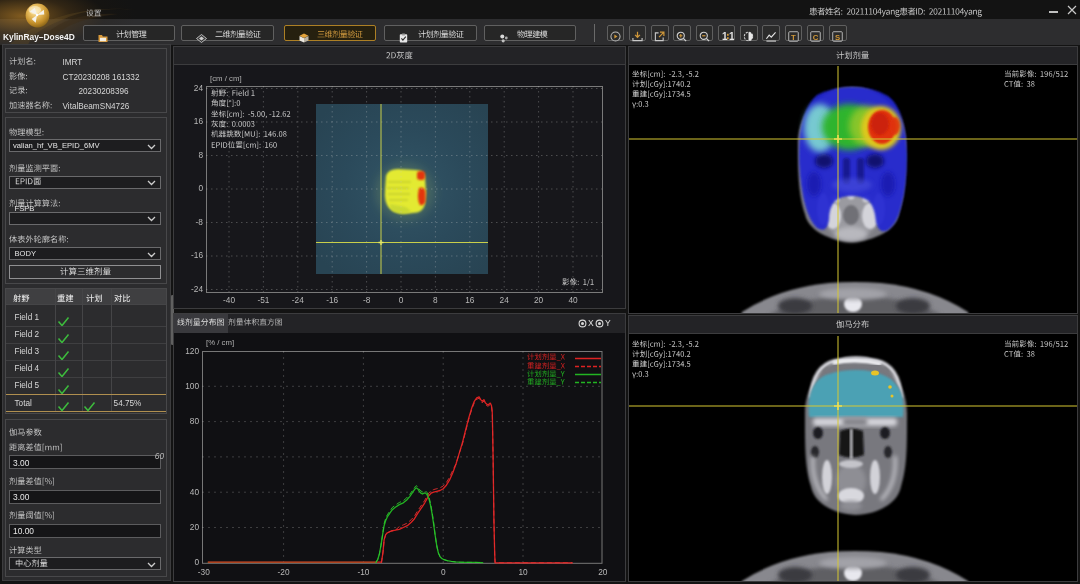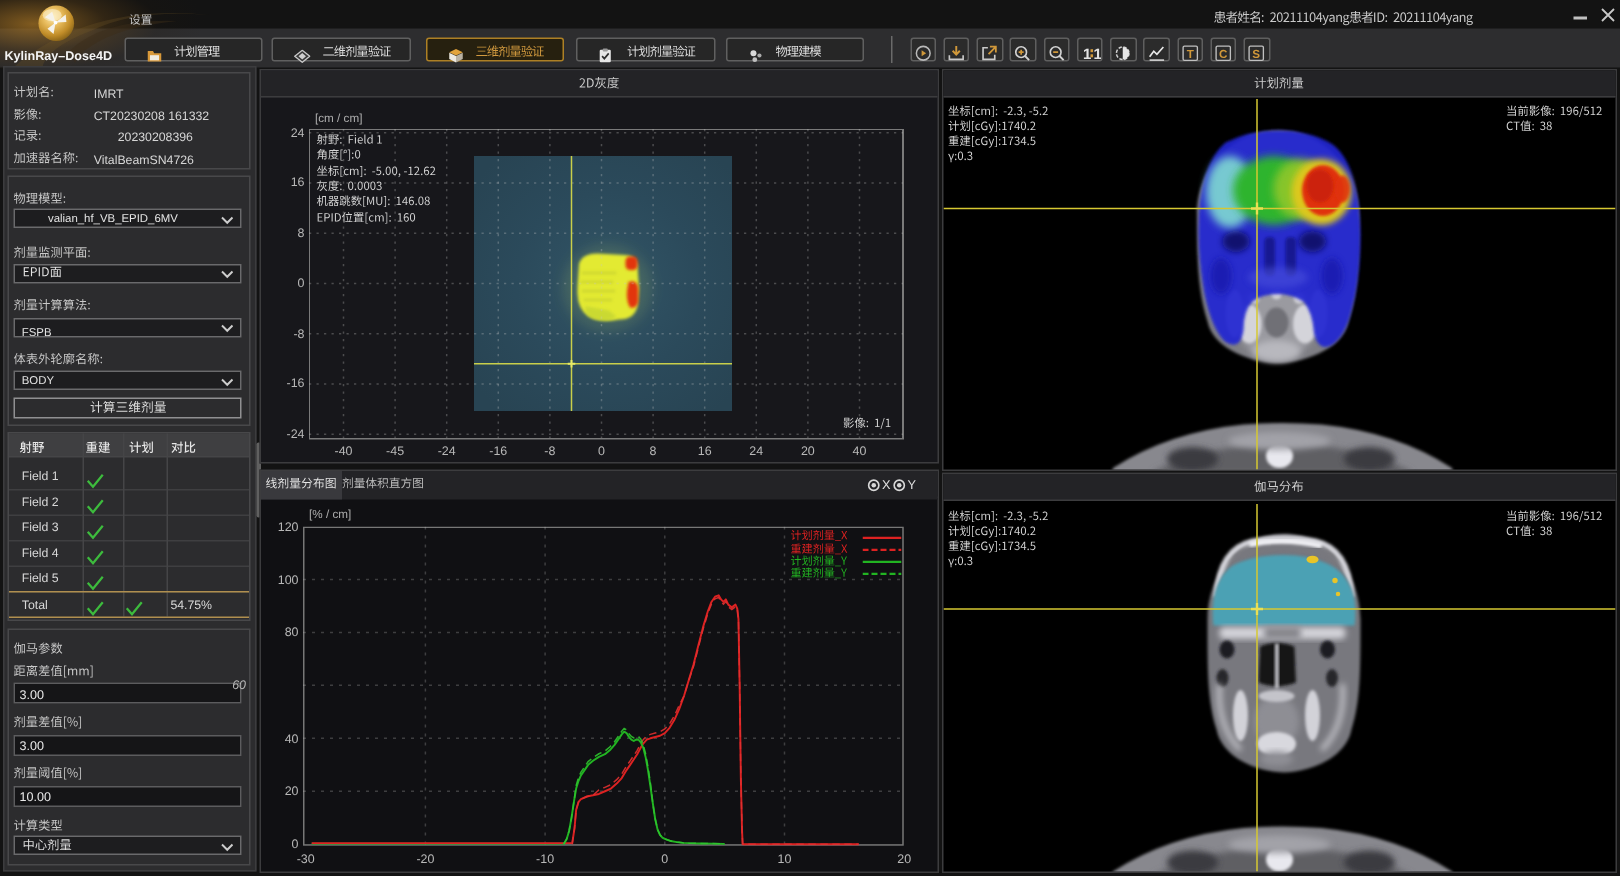--- a/index.html
+++ b/index.html
@@ -254,21 +254,21 @@
 <div class="ab" style="left:9px;top:127.5px">
     <svg class="t" width="35" height="12" viewBox="0 0 35 12">
       <path transform="translate(0.0,7.2) scale(0.008200,-0.008200)" d="M534 840C501 688 441 545 357 454C374 444 403 423 415 411C459 462 497 528 530 602H616C570 441 481 273 375 189C395 178 419 160 434 145C544 241 635 429 681 602H763C711 349 603 100 438 -18C459 -28 486 -48 501 -63C667 69 778 338 829 602H876C856 203 834 54 802 18C791 5 781 2 764 2C745 2 705 3 660 7C672 -14 679 -46 681 -68C725 -71 768 -71 795 -68C825 -64 845 -56 865 -28C905 21 927 178 949 634C950 644 951 672 951 672H558C575 721 591 774 603 827ZM98 782C86 659 66 532 29 448C45 441 74 423 86 414C103 455 118 507 130 563H222V337C152 317 86 298 35 285L55 213L222 265V-80H292V287L418 327L408 393L292 358V563H395V635H292V839H222V635H144C151 680 158 726 163 772Z" fill="#c9c9c9"></path>
       <path transform="translate(8.2,7.2) scale(0.008200,-0.008200)" d="M476 540H629V411H476ZM694 540H847V411H694ZM476 728H629V601H476ZM694 728H847V601H694ZM318 22V-47H967V22H700V160H933V228H700V346H919V794H407V346H623V228H395V160H623V22ZM35 100 54 24C142 53 257 92 365 128L352 201L242 164V413H343V483H242V702H358V772H46V702H170V483H56V413H170V141C119 125 73 111 35 100Z" fill="#c9c9c9"></path>
       <path transform="translate(16.4,7.2) scale(0.008200,-0.008200)" d="M472 417H820V345H472ZM472 542H820V472H472ZM732 840V757H578V840H507V757H360V693H507V618H578V693H732V618H805V693H945V757H805V840ZM402 599V289H606C602 259 598 232 591 206H340V142H569C531 65 459 12 312 -20C326 -35 345 -63 352 -80C526 -38 607 34 647 140C697 30 790 -45 920 -80C930 -61 950 -33 966 -18C853 6 767 61 719 142H943V206H666C671 232 676 260 679 289H893V599ZM175 840V647H50V577H175V576C148 440 90 281 32 197C45 179 63 146 72 124C110 183 146 274 175 372V-79H247V436C274 383 305 319 318 286L366 340C349 371 273 496 247 535V577H350V647H247V840Z" fill="#c9c9c9"></path>
       <path transform="translate(24.6,7.2) scale(0.008200,-0.008200)" d="M635 783V448H704V783ZM822 834V387C822 374 818 370 802 369C787 368 737 368 680 370C691 350 701 321 705 301C776 301 825 302 855 314C885 325 893 344 893 386V834ZM388 733V595H264V601V733ZM67 595V528H189C178 461 145 393 59 340C73 330 98 302 108 288C210 351 248 441 259 528H388V313H459V528H573V595H459V733H552V799H100V733H195V602V595ZM467 332V221H151V152H467V25H47V-45H952V25H544V152H848V221H544V332Z" fill="#c9c9c9"></path>
       <path transform="translate(32.8,7.2) scale(0.008200,-0.008200)" d="M139 390C175 390 205 418 205 460C205 501 175 530 139 530C102 530 73 501 73 460C73 418 102 390 139 390ZM139 -13C175 -13 205 15 205 56C205 98 175 126 139 126C102 126 73 98 73 56C73 15 102 -13 139 -13Z" fill="#c9c9c9"></path>
     </svg>
   </div>
 <div class="ab" style="left:9px;top:139px;width:152px;height:13px;background:#1d1d1f;border:1px solid #6a6a6c"></div>
-<div class="ab lt" style="left:32px;top:142px;font-size:7.6px;color:#e4e4e4;text-align:center;">valian_hf_VB_EPID_6MV</div>
+<div class="ab lt" style="left:13px;top:142px;font-size:7.6px;color:#e4e4e4;text-align:center;">valian_hf_VB_EPID_6MV</div>
 <svg class="ab" style="left:147px;top:143.5px" width="9" height="6">
     <path d="M1 1 L4.5 4.5 L8 1" stroke="#cdcdcd" stroke-width="1.3" fill="none"></path>
   </svg>
 <div class="ab" style="left:9px;top:163.5px">
     <svg class="t" width="51" height="12" viewBox="0 0 51 12">
       <path transform="translate(0.0,7.2) scale(0.008200,-0.008200)" d="M665 706V198H733V706ZM850 832V18C850 1 844 -4 826 -5C809 -5 752 -6 688 -4C698 -24 709 -54 712 -74C797 -75 847 -73 877 -61C905 -49 918 -27 918 19V832ZM428 342V-76H496V342ZM188 342V232C188 150 172 48 36 -27C51 -38 73 -62 83 -76C234 8 256 131 256 230V342ZM264 821C284 792 306 756 321 724H62V657H442C422 607 392 564 355 529C293 562 229 594 172 621L131 570C184 545 242 516 299 485C229 437 140 406 38 384C51 369 71 339 78 323C188 352 285 392 363 450C440 407 511 363 561 329L602 386C554 416 488 455 415 496C459 540 494 593 518 657H612V724H400C385 759 356 807 328 842Z" fill="#c9c9c9"></path>
       <path transform="translate(8.2,7.2) scale(0.008200,-0.008200)" d="M250 665H747V610H250ZM250 763H747V709H250ZM177 808V565H822V808ZM52 522V465H949V522ZM230 273H462V215H230ZM535 273H777V215H535ZM230 373H462V317H230ZM535 373H777V317H535ZM47 3V-55H955V3H535V61H873V114H535V169H851V420H159V169H462V114H131V61H462V3Z" fill="#c9c9c9"></path>
       <path transform="translate(16.4,7.2) scale(0.008200,-0.008200)" d="M634 521C705 471 793 400 834 353L894 399C850 445 762 514 691 561ZM317 837V361H392V837ZM121 803V393H194V803ZM616 838C580 691 515 551 429 463C447 452 479 429 491 418C541 474 585 548 622 631H944V699H650C665 739 678 781 689 824ZM160 301V15H46V-53H957V15H849V301ZM230 15V236H364V15ZM434 15V236H570V15ZM639 15V236H776V15Z" fill="#c9c9c9"></path>
       <path transform="translate(24.6,7.2) scale(0.008200,-0.008200)" d="M486 92C537 42 596 -28 624 -73L673 -39C644 4 584 72 533 121ZM312 782V154H371V724H588V157H649V782ZM867 827V7C867 -8 861 -13 847 -13C833 -14 786 -14 733 -13C742 -31 752 -60 755 -76C825 -77 868 -75 894 -64C919 -53 929 -34 929 7V827ZM730 750V151H790V750ZM446 653V299C446 178 426 53 259 -32C270 -41 289 -66 296 -78C476 13 504 164 504 298V653ZM81 776C137 745 209 697 243 665L289 726C253 756 180 800 126 829ZM38 506C93 475 166 430 202 400L247 460C209 489 135 532 81 560ZM58 -27 126 -67C168 25 218 148 254 253L194 292C154 180 98 50 58 -27Z" fill="#c9c9c9"></path>
       <path transform="translate(32.8,7.2) scale(0.008200,-0.008200)" d="M174 630C213 556 252 459 266 399L337 424C323 482 282 578 242 650ZM755 655C730 582 684 480 646 417L711 396C750 456 797 552 834 633ZM52 348V273H459V-79H537V273H949V348H537V698H893V773H105V698H459V348Z" fill="#c9c9c9"></path>
@@ -294,21 +294,21 @@
       <path transform="translate(0.0,7.2) scale(0.008200,-0.008200)" d="M665 706V198H733V706ZM850 832V18C850 1 844 -4 826 -5C809 -5 752 -6 688 -4C698 -24 709 -54 712 -74C797 -75 847 -73 877 -61C905 -49 918 -27 918 19V832ZM428 342V-76H496V342ZM188 342V232C188 150 172 48 36 -27C51 -38 73 -62 83 -76C234 8 256 131 256 230V342ZM264 821C284 792 306 756 321 724H62V657H442C422 607 392 564 355 529C293 562 229 594 172 621L131 570C184 545 242 516 299 485C229 437 140 406 38 384C51 369 71 339 78 323C188 352 285 392 363 450C440 407 511 363 561 329L602 386C554 416 488 455 415 496C459 540 494 593 518 657H612V724H400C385 759 356 807 328 842Z" fill="#c9c9c9"></path>
       <path transform="translate(8.2,7.2) scale(0.008200,-0.008200)" d="M250 665H747V610H250ZM250 763H747V709H250ZM177 808V565H822V808ZM52 522V465H949V522ZM230 273H462V215H230ZM535 273H777V215H535ZM230 373H462V317H230ZM535 373H777V317H535ZM47 3V-55H955V3H535V61H873V114H535V169H851V420H159V169H462V114H131V61H462V3Z" fill="#c9c9c9"></path>
       <path transform="translate(16.4,7.2) scale(0.008200,-0.008200)" d="M137 775C193 728 263 660 295 617L346 673C312 714 241 778 186 823ZM46 526V452H205V93C205 50 174 20 155 8C169 -7 189 -41 196 -61C212 -40 240 -18 429 116C421 130 409 162 404 182L281 98V526ZM626 837V508H372V431H626V-80H705V431H959V508H705V837Z" fill="#c9c9c9"></path>
       <path transform="translate(24.6,7.2) scale(0.008200,-0.008200)" d="M252 457H764V398H252ZM252 350H764V290H252ZM252 562H764V505H252ZM576 845C548 768 497 695 436 647C453 640 482 624 497 613H296L353 634C346 653 331 680 315 704H487V766H223C234 786 244 806 253 826L183 845C151 767 96 689 35 638C52 628 82 608 96 596C127 625 158 663 185 704H237C257 674 277 637 287 613H177V239H311V174L310 152H56V90H286C258 48 198 6 72 -25C88 -39 109 -65 119 -81C279 -35 346 28 372 90H642V-78H719V90H948V152H719V239H842V613H742L796 638C786 657 768 681 748 704H940V766H620C631 786 640 807 648 828ZM642 152H386L387 172V239H642ZM505 613C532 638 559 669 583 704H663C690 675 718 639 731 613Z" fill="#c9c9c9"></path>
       <path transform="translate(32.8,7.2) scale(0.008200,-0.008200)" d="M252 457H764V398H252ZM252 350H764V290H252ZM252 562H764V505H252ZM576 845C548 768 497 695 436 647C453 640 482 624 497 613H296L353 634C346 653 331 680 315 704H487V766H223C234 786 244 806 253 826L183 845C151 767 96 689 35 638C52 628 82 608 96 596C127 625 158 663 185 704H237C257 674 277 637 287 613H177V239H311V174L310 152H56V90H286C258 48 198 6 72 -25C88 -39 109 -65 119 -81C279 -35 346 28 372 90H642V-78H719V90H948V152H719V239H842V613H742L796 638C786 657 768 681 748 704H940V766H620C631 786 640 807 648 828ZM642 152H386L387 172V239H642ZM505 613C532 638 559 669 583 704H663C690 675 718 639 731 613Z" fill="#c9c9c9"></path>
       <path transform="translate(41.0,7.2) scale(0.008200,-0.008200)" d="M95 775C162 745 244 697 285 662L328 725C286 758 202 803 137 829ZM42 503C107 475 187 428 227 395L269 457C228 490 146 533 83 559ZM76 -16 139 -67C198 26 268 151 321 257L266 306C208 193 129 61 76 -16ZM386 -45C413 -33 455 -26 829 21C849 -16 865 -51 875 -79L941 -45C911 33 835 152 764 240L704 211C734 172 765 127 793 82L476 47C538 131 601 238 653 345H937V416H673V597H896V668H673V840H598V668H383V597H598V416H339V345H563C513 232 446 125 424 95C399 58 380 35 360 30C369 9 382 -29 386 -45Z" fill="#c9c9c9"></path>
       <path transform="translate(49.2,7.2) scale(0.008200,-0.008200)" d="M139 390C175 390 205 418 205 460C205 501 175 530 139 530C102 530 73 501 73 460C73 418 102 390 139 390ZM139 -13C175 -13 205 15 205 56C205 98 175 126 139 126C102 126 73 98 73 56C73 15 102 -13 139 -13Z" fill="#c9c9c9"></path>
     </svg>
   </div>
 <div class="ab" style="left:9px;top:211.5px;width:152px;height:13px;background:#1d1d1f;border:1px solid #6a6a6c"></div>
-<div class="ab lt" style="left:14.5px;top:218px;font-size:7.6px;color:#e4e4e4;">FSPB</div>
+<div class="ab lt" style="left:14.5px;top:205px;font-size:7.6px;color:#e4e4e4;">FSPB</div>
 <svg class="ab" style="left:147px;top:216.0px" width="9" height="6">
     <path d="M1 1 L4.5 4.5 L8 1" stroke="#cdcdcd" stroke-width="1.3" fill="none"></path>
   </svg>
 <div class="ab" style="left:9px;top:234.5px">
     <svg class="t" width="60" height="12" viewBox="0 0 60 12">
       <path transform="translate(0.0,7.2) scale(0.008200,-0.008200)" d="M251 836C201 685 119 535 30 437C45 420 67 380 74 363C104 397 133 436 160 479V-78H232V605C266 673 296 745 321 816ZM416 175V106H581V-74H654V106H815V175H654V521C716 347 812 179 916 84C930 104 955 130 973 143C865 230 761 398 702 566H954V638H654V837H581V638H298V566H536C474 396 369 226 259 138C276 125 301 99 313 81C419 177 517 342 581 518V175Z" fill="#c9c9c9"></path>
       <path transform="translate(8.2,7.2) scale(0.008200,-0.008200)" d="M252 -79C275 -64 312 -51 591 38C587 54 581 83 579 104L335 31V251C395 292 449 337 492 385C570 175 710 23 917 -46C928 -26 950 3 967 19C868 48 783 97 714 162C777 201 850 253 908 302L846 346C802 303 732 249 672 207C628 259 592 319 566 385H934V450H536V539H858V601H536V686H902V751H536V840H460V751H105V686H460V601H156V539H460V450H65V385H397C302 300 160 223 36 183C52 168 74 140 86 122C142 142 201 170 258 203V55C258 15 236 -2 219 -11C231 -27 247 -61 252 -79Z" fill="#c9c9c9"></path>
       <path transform="translate(16.4,7.2) scale(0.008200,-0.008200)" d="M231 841C195 665 131 500 39 396C57 385 89 361 103 348C159 418 207 511 245 616H436C419 510 393 418 358 339C315 375 256 418 208 448L163 398C217 362 282 312 325 272C253 141 156 50 38 -10C58 -23 88 -53 101 -72C315 45 472 279 525 674L473 690L458 687H269C283 732 295 779 306 827ZM611 840V-79H689V467C769 400 859 315 904 258L966 311C912 374 802 470 716 537L689 516V840Z" fill="#c9c9c9"></path>
       <path transform="translate(24.6,7.2) scale(0.008200,-0.008200)" d="M644 842C601 724 511 576 374 472C391 460 414 434 426 417C535 504 615 612 671 717C735 603 825 491 906 425C919 444 943 470 961 483C869 548 766 674 708 791L723 828ZM817 427C757 379 666 320 586 275V472H511V58C511 -29 537 -53 635 -53C654 -53 786 -53 807 -53C894 -53 915 -15 924 123C903 128 872 141 855 153C851 36 844 15 802 15C774 15 664 15 642 15C594 15 586 21 586 58V198C675 241 786 307 869 364ZM79 332C87 340 118 346 151 346H232V199L40 167L56 94L232 128V-75H299V142L420 166L415 232L299 211V346H399V414H299V569H232V414H145C172 483 199 565 222 650H401V722H240C249 757 256 792 262 826L192 840C187 801 180 761 171 722H47V650H155C134 569 113 502 103 477C87 432 73 400 57 395C65 378 75 346 79 332Z" fill="#c9c9c9"></path>
       <path transform="translate(32.8,7.2) scale(0.008200,-0.008200)" d="M317 451H515V378H317ZM258 497V333H577V497ZM349 665C361 645 374 621 384 599H216V542H612V599H464C454 625 436 659 419 685ZM543 286 526 285H237V233H474C446 214 414 196 384 183V143L193 133L198 73L384 85V-2C384 -12 381 -15 369 -16C357 -17 316 -17 271 -15C279 -31 288 -52 291 -69C353 -69 392 -69 418 -60C444 -51 450 -36 450 -4V90L621 102L622 157L450 147V164C504 189 557 222 597 257L558 290ZM651 626V-81H717V564H860C836 502 804 425 772 359C852 286 873 225 874 175C874 146 868 121 851 111C842 106 830 102 817 102C799 100 775 101 750 104C761 85 769 57 770 38C795 36 823 36 845 38C866 41 885 47 900 58C931 78 943 117 943 170C942 227 921 292 841 368C878 440 919 527 951 602L901 629L890 626ZM464 825C476 804 489 779 500 755H110V447C110 302 104 102 32 -40C48 -47 79 -70 91 -83C168 68 179 293 179 447V691H949V755H584C572 783 554 819 537 846Z" fill="#c9c9c9"></path>
@@ -479,21 +479,21 @@
   </div>
 <div class="ab lt" style="left:210px;top:75px;font-size:7.8px;color:#b0b0b0;">[cm / cm]</div>
 <div class="ab lt" style="right:877px;text-align:right;top:83.5px;font-size:8.3px;color:#b8b8b8;">24</div>
 <div class="ab lt" style="right:877px;text-align:right;top:117.0px;font-size:8.3px;color:#b8b8b8;">16</div>
 <div class="ab lt" style="right:877px;text-align:right;top:150.5px;font-size:8.3px;color:#b8b8b8;">8</div>
 <div class="ab lt" style="right:877px;text-align:right;top:184.0px;font-size:8.3px;color:#b8b8b8;">0</div>
 <div class="ab lt" style="right:877px;text-align:right;top:217.5px;font-size:8.3px;color:#b8b8b8;">-8</div>
 <div class="ab lt" style="right:877px;text-align:right;top:251.0px;font-size:8.3px;color:#b8b8b8;">-16</div>
 <div class="ab lt" style="right:877px;text-align:right;top:284.5px;font-size:8.3px;color:#b8b8b8;">-24</div>
 <div class="ab lt" style="left:221px;top:296px;font-size:8.3px;color:#b8b8b8;width:16px;text-align:center">-40</div>
-<div class="ab lt" style="left:255.39999999999998px;top:296px;font-size:8.3px;color:#b8b8b8;width:16px;text-align:center">-45</div>
+<div class="ab lt" style="left:255.39999999999998px;top:296px;font-size:8.3px;color:#b8b8b8;width:16px;text-align:center">-51</div>
 <div class="ab lt" style="left:289.8px;top:296px;font-size:8.3px;color:#b8b8b8;width:16px;text-align:center">-24</div>
 <div class="ab lt" style="left:324.2px;top:296px;font-size:8.3px;color:#b8b8b8;width:16px;text-align:center">-16</div>
 <div class="ab lt" style="left:358.6px;top:296px;font-size:8.3px;color:#b8b8b8;width:16px;text-align:center">-8</div>
 <div class="ab lt" style="left:393px;top:296px;font-size:8.3px;color:#b8b8b8;width:16px;text-align:center">0</div>
 <div class="ab lt" style="left:427.4px;top:296px;font-size:8.3px;color:#b8b8b8;width:16px;text-align:center">8</div>
 <div class="ab lt" style="left:461.8px;top:296px;font-size:8.3px;color:#b8b8b8;width:16px;text-align:center">16</div>
 <div class="ab lt" style="left:496.2px;top:296px;font-size:8.3px;color:#b8b8b8;width:16px;text-align:center">24</div>
 <div class="ab lt" style="left:530.6px;top:296px;font-size:8.3px;color:#b8b8b8;width:16px;text-align:center">20</div>
 <div class="ab lt" style="left:565px;top:296px;font-size:8.3px;color:#b8b8b8;width:16px;text-align:center">40</div>
 <svg class="ab" style="left:206px;top:85.5px" width="397" height="207">

